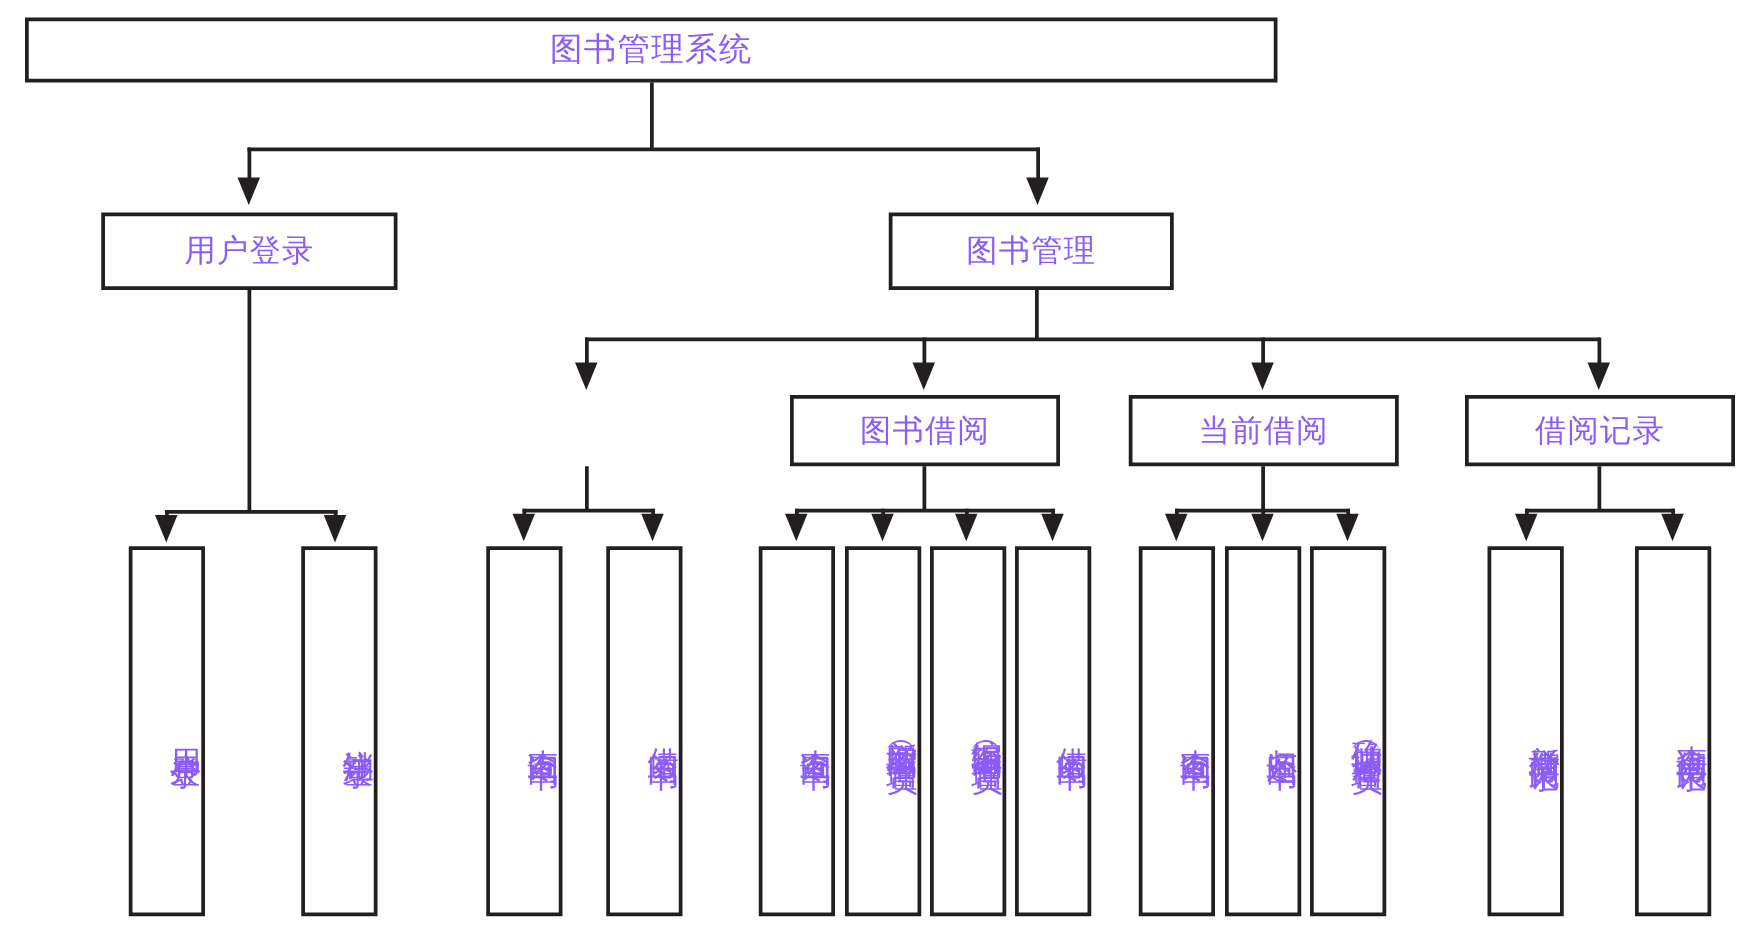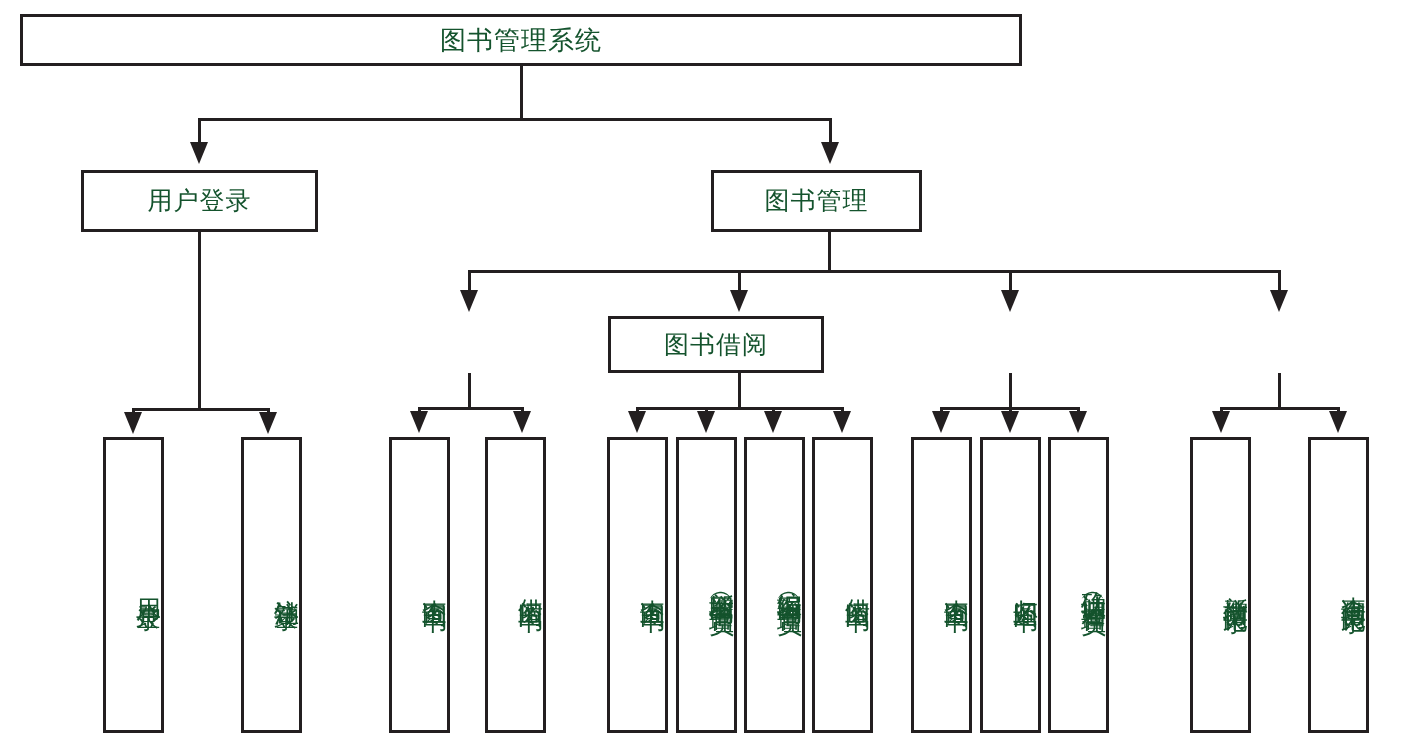--- a/index.html
+++ b/index.html
@@ -18,21 +18,21 @@
     overflow: hidden;
   }
   .node {
     position: absolute;
     box-sizing: border-box;
     border: 3px solid #231f20;
     background: #ffffff;
     display: flex;
     align-items: center;
     justify-content: center;
-    color: #14532d;
+    color: #8b5cf6;
   }
   .node.h {
     font-size: 25px;
     letter-spacing: 1px;
     line-height: 1.1;
   }
   .node.root {
     font-size: 26px;
   }
   .node.v {
@@ -95,41 +95,43 @@
   <div class="connector vline" style="left:520px; top:66px; width:3px; height:54px;"></div>
 
   <div class="connector hline" style="left:198px; top:118px; width:634px; height:3px;"></div>
 
   <div class="connector vline" style="left:198px; top:118px; width:3px; height:28px;"></div>
   <div class="arrow" style="left:190px; top:142px;"></div>
   <div class="connector vline" style="left:829px; top:118px; width:3px; height:28px;"></div>
   <div class="arrow" style="left:821px; top:142px;"></div>
 
   <div class="node h" style="left:81px; top:170px; width:237px; height:62px;">用户登录</div>
-  <div class="node h" style="left:711px; top:170px; width:211px; height:62px;">图书管理</div>
+  <div class="node h" style="left:711px; top:170px; width:228px; height:62px;">图书管理</div>
 
   <div class="connector vline" style="left:198px; top:232px; width:3px; height:178px;"></div>
   <div class="connector hline" style="left:132px; top:408px; width:138px; height:3px;"></div>
   <div class="connector vline" style="left:132px; top:408px; width:3px; height:10px;"></div>
   <div class="arrow" style="left:124px; top:412px;"></div>
   <div class="connector vline" style="left:267px; top:408px; width:3px; height:10px;"></div>
   <div class="arrow" style="left:259px; top:412px;"></div>
 
   <div class="connector vline" style="left:828px; top:232px; width:3px; height:40px;"></div>
   <div class="connector hline" style="left:468px; top:270px; width:812px; height:3px;"></div>
   <div class="connector vline" style="left:468px; top:270px; width:3px; height:24px;"></div>
   <div class="arrow" style="left:460px; top:290px;"></div>
   <div class="connector vline" style="left:738px; top:270px; width:3px; height:24px;"></div>
   <div class="arrow" style="left:730px; top:290px;"></div>
   <div class="connector vline" style="left:1009px; top:270px; width:3px; height:24px;"></div>
   <div class="arrow" style="left:1001px; top:290px;"></div>
   <div class="connector vline" style="left:1278px; top:270px; width:3px; height:24px;"></div>
   <div class="arrow" style="left:1270px; top:290px;"></div>
 
-  <div class="node h" style="left:608px; top:316px; width:216px; height:57px;">图书借阅</div>
+  <div class="node h" style="left:632px; top:316px; width:216px; height:57px;">图书借阅</div>
+  <div class="node h" style="left:903px; top:316px; width:216px; height:57px;">当前借阅</div>
+  <div class="node h" style="left:1172px; top:316px; width:216px; height:57px;">借阅记录</div>
 
   <div class="connector vline" style="left:468px; top:373px; width:3px; height:36px;"></div>
   <div class="connector hline" style="left:418px; top:407px; width:106px; height:3px;"></div>
   <div class="connector vline" style="left:418px; top:407px; width:3px; height:8px;"></div>
   <div class="arrow" style="left:410px; top:411px;"></div>
   <div class="connector vline" style="left:521px; top:407px; width:3px; height:8px;"></div>
   <div class="arrow" style="left:513px; top:411px;"></div>
 
   <div class="connector vline" style="left:738px; top:373px; width:3px; height:36px;"></div>
   <div class="connector hline" style="left:636px; top:407px; width:208px; height:3px;"></div>

